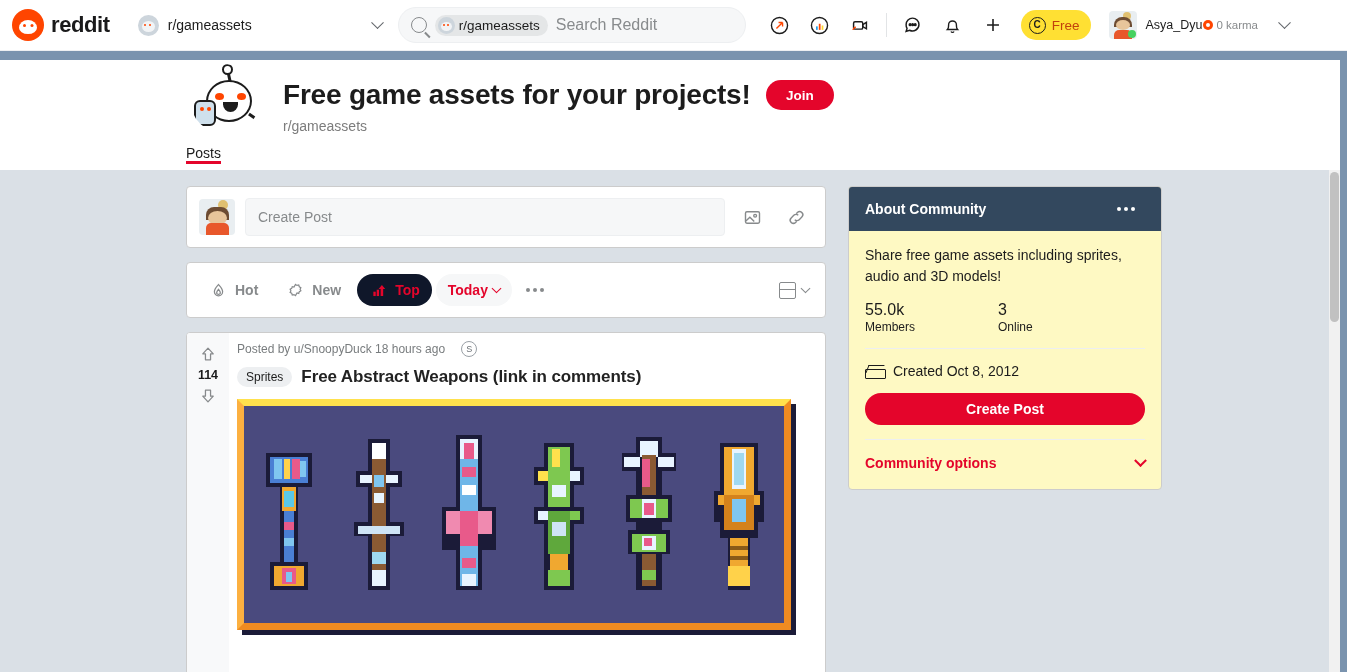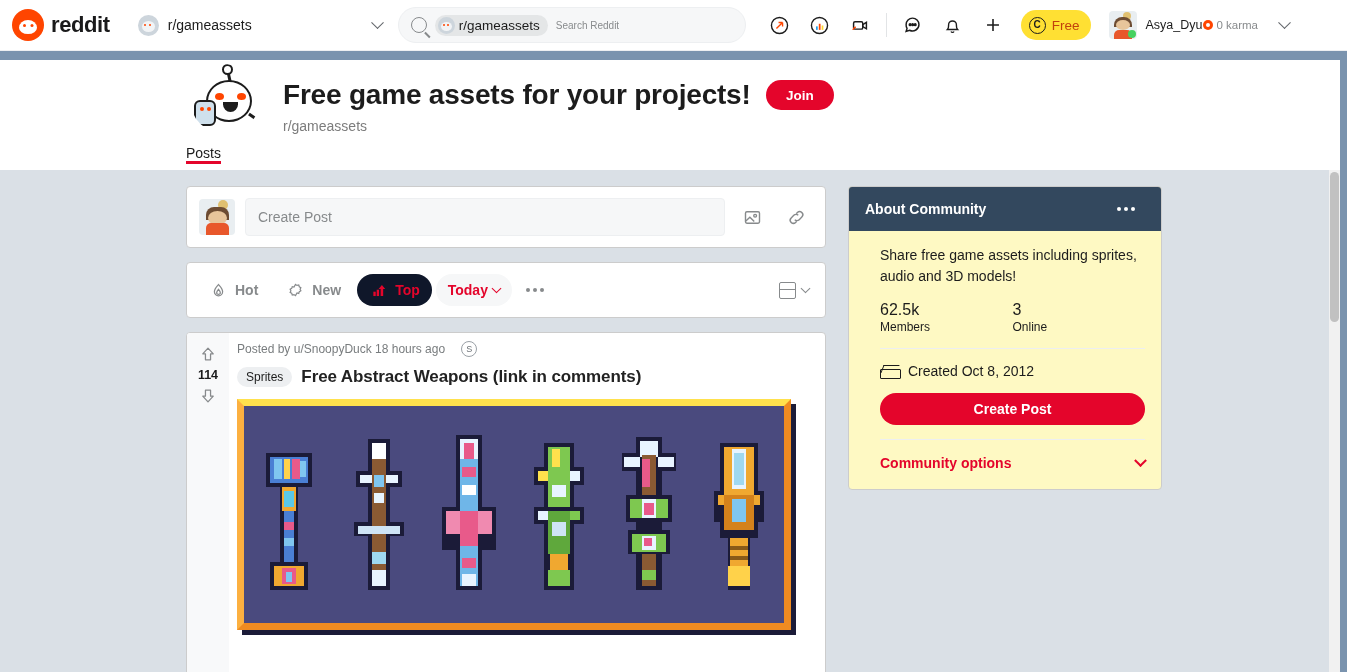--- a/index.html
+++ b/index.html
@@ -88,21 +88,21 @@
     position: relative; overflow: hidden; flex: none;
   }
   .chip-avatar::before{
     content:""; position:absolute; left:3px; top:5px; width:11px;height:9px;
     border-radius:50%; background:#f2f4f6;
   }
   .chip-avatar::after{
     content:""; position:absolute; left:5px; top:7.5px; width:2px;height:2px;
     border-radius:50%; background:#ff4500; box-shadow:4px 0 0 #ff4500;
   }
-  .search-ph { font-size: 10px; color: #888b8d; }
+  .search-ph { font-size: 16px; color: #888b8d; }
 
   .nav-icons { display: flex; align-items: center; margin-left: 14px; gap: 0px; }
   .nav-ico-btn {
     width: 34px; height: 34px; display: flex; align-items: center; justify-content: center;
     cursor: pointer; border-radius: 4px; margin: 0 3px;
   }
   .nav-divider { width: 1px; height: 24px; background: #e2e4e6; margin: 0 6px; }
 
   .free-pill {
     display: flex; align-items: center; gap: 6px;
@@ -267,21 +267,21 @@
   }
   .sprites { position:absolute; inset:0; display:flex; align-items:center; justify-content:space-around; }
 
   
   .side-about { position: absolute; left: 848px; top: 16px; width: 314px; border-radius: 4px; overflow: hidden; background:#fef9c3; border:1px solid #ccc;}
   .side-head {
     background: #33485e; color: #fff; height: 44px; display: flex; align-items: center;
     justify-content: space-between; padding: 0 16px; font-size: 14px; font-weight: 700;
   }
   .side-head .dots i { background:#fff; width:4px;height:4px;}
-  .side-body { padding: 14px 16px 16px 16px; margin-left: 15px; }
+  .side-body { padding: 14px 16px 16px 16px; }
   .side-desc { font-size: 14px; color: #1c1c1c; line-height: 21px; }
   .stats { display: flex; margin-top: 14px; }
   .stat { width: 133px; }
   .stat-num { font-size: 16px; font-weight: 500; color: #1c1c1c; }
   .stat-lbl { font-size: 12px; color: #1c1c1c; margin-top: 1px; }
   .hr { height: 1px; background: #edeff1; margin: 14px 0 0 0; }
   .created { display: flex; align-items: center; gap: 9px; font-size: 14px; color: #1c1c1c; padding: 14px 0 0 0;}
   .cake { width:19px;height:15px;position:relative;flex:none;}
   .cake::before{content:"";position:absolute;left:0;bottom:0;width:19px;height:8px;border:1.6px solid #1c1c1c;border-radius:1px;}
   .cake::after{content:"";position:absolute;left:2px;bottom:6px;width:15px;height:7px;border-left:1.6px solid #1c1c1c;border-top:1.6px solid #1c1c1c;transform:skewX(-22deg);}
@@ -648,21 +648,21 @@
       <span class="dots">
           <i></i>
           <i></i>
           <i></i>
         </span>
     </div>
     <div class="side-body">
       <div class="side-desc">Share free game assets including sprites, audio and 3D models!</div>
       <div class="stats">
         <div class="stat">
-          <div class="stat-num">62.5k</div>
+          <div class="stat-num">55.0k</div>
           <div class="stat-lbl">Members</div>
         </div>
         <div class="stat">
           <div class="stat-num">3</div>
           <div class="stat-lbl">Online</div>
         </div>
       </div>
       <div class="hr"></div>
       <div class="created">
         <span class="cake"></span>

